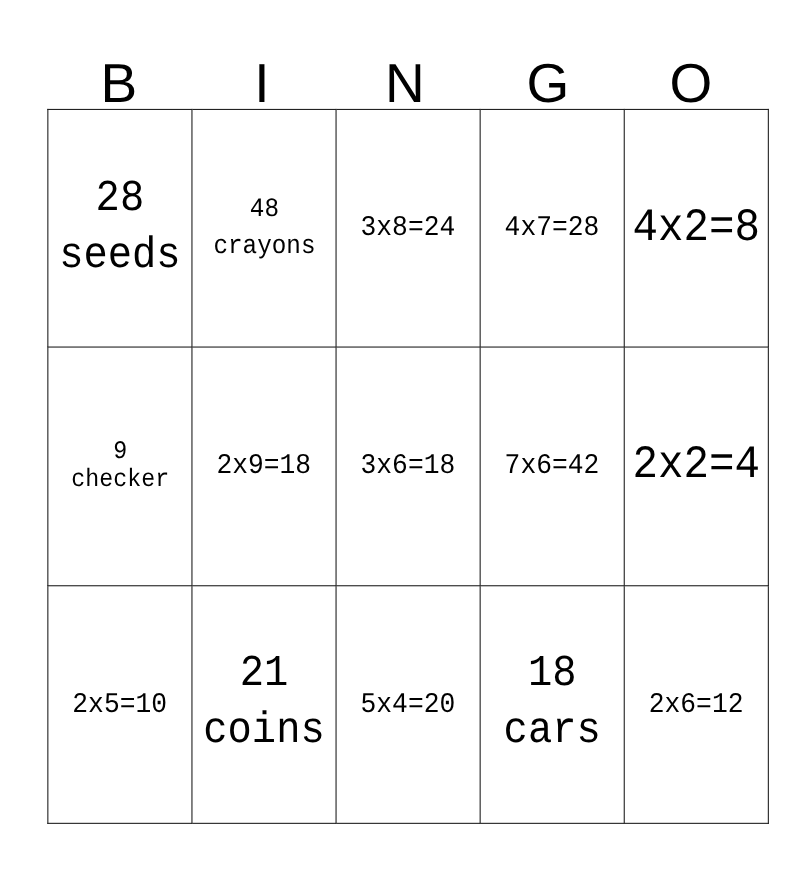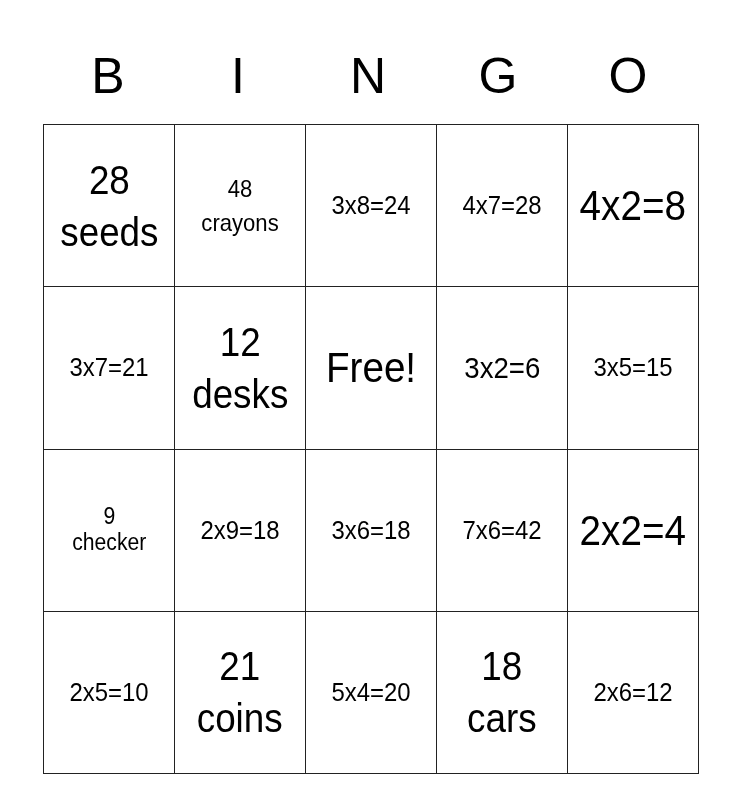--- a/index.html
+++ b/index.html
@@ -1,21 +1,21 @@
 <!DOCTYPE html>
 <html><head>
   <meta charset="utf-8">
   <style>
     html, body { margin:0; padding:0; background:#ffffff; }
     body { width:736px; height:800px; position:relative; overflow:hidden;
       font-family:"Liberation Sans", sans-serif; color:#000; }
     .header { position:absolute; left:43px; top:46px; width:650px; height:60px; display:flex; }
     .hletter { width:130px; text-align:center; font-size:50px; line-height:60px; }
-    .grid { position:absolute; left:43px; top:124px; width:650px; height:650px;
-      border-collapse:collapse; table-layout:fixed; }
+    .grid { position:absolute; left:43px; top:99px; width:650px; height:650px;
+      border-collapse:collapse; table-layout:fixed;font-family:Liberation Mono, monospace; }
     .grid td { border:1.5px solid #222; width:130px; height:130px; padding:0;
       text-align:center; vertical-align:middle; overflow:hidden; }
     .txt { display:inline-block; transform:scaleX(0.92); white-space:pre-line; line-height:1.12; }
     .s-sm { font-size:26px; }
     .s-xs { font-size:23px; }
     .s-md { font-size:30px; }
     .s-lg { font-size:40px; line-height:1.3; }
     .s-xl { font-size:42px; line-height:1.22; }
     .s-tiny { font-size:24px; line-height:1.4; }
   </style>
@@ -35,28 +35,20 @@
       <tr>
         <td><span class="txt s-lg">28
 seeds</span></td>
         <td><span class="txt s-tiny">48
 crayons</span></td>
         <td><span class="txt s-sm">3x8=24</span></td>
         <td><span class="txt s-sm">4x7=28</span></td>
         <td><span class="txt s-xl">4x2=8</span></td>
       </tr>
       <tr>
-        <td><span class="txt s-sm">3x7=21</span></td>
-        <td><span class="txt s-lg">12
-desks</span></td>
-        <td><span class="txt s-xl">Free!</span></td>
-        <td><span class="txt s-md">3x2=6</span></td>
-        <td><span class="txt s-sm">3x5=15</span></td>
-      </tr>
-      <tr>
         <td><span class="txt s-xs">9
 checker</span></td>
         <td><span class="txt s-sm">2x9=18</span></td>
         <td><span class="txt s-sm">3x6=18</span></td>
         <td><span class="txt s-sm">7x6=42</span></td>
         <td><span class="txt s-xl">2x2=4</span></td>
       </tr>
       <tr>
         <td><span class="txt s-sm">2x5=10</span></td>
         <td><span class="txt s-lg">21

